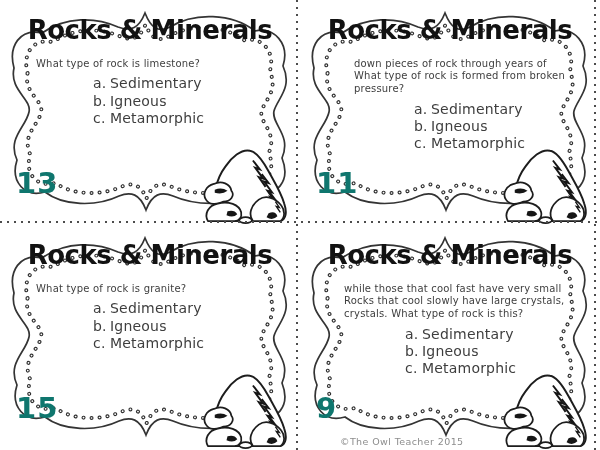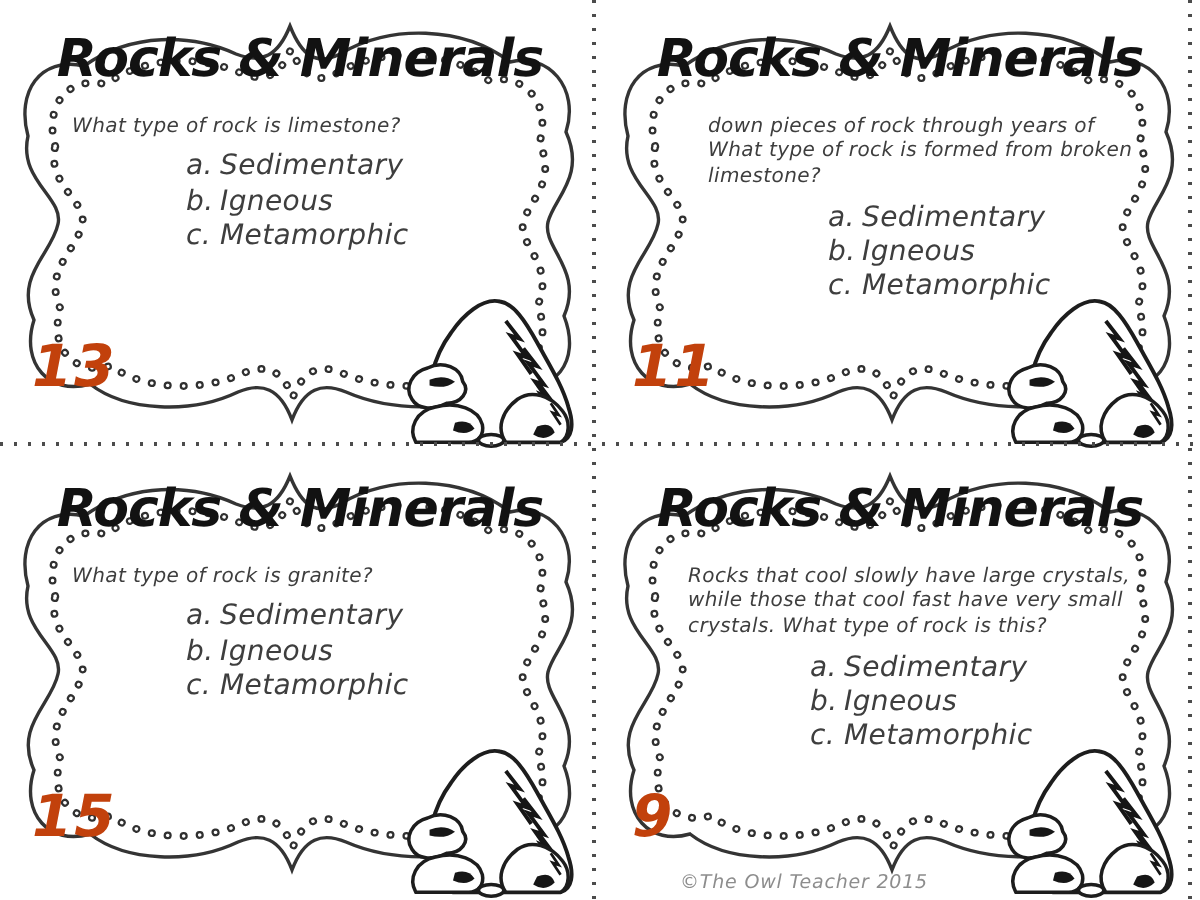--- a/index.html
+++ b/index.html
@@ -1,21 +1,21 @@
 <!DOCTYPE html>
 <html><head>
 <meta charset="utf-8">
 <style>
   html,body{margin:0;padding:0;}
   body{
     width:600px;height:450px;background:#ffffff;
     font-family:"DejaVu Sans",sans-serif;
     -webkit-font-smoothing:antialiased;
   }
-  .sheet{position:relative;width:600px;height:450px;overflow:hidden;background:#fff;font-style:italic;}
+  .sheet{position:relative;width:600px;height:450px;overflow:hidden;background:#fff;}
   .cell{position:absolute;width:300px;height:225px;overflow:hidden;}
   .cell-13{left:0;top:0}
   .cell-14{left:300px;top:0}
   .cell-15{left:0;top:225px}
   .cell-16{left:300px;top:225px}
 
   .frame{position:absolute;left:0;top:0;width:300px;height:225px;}
   .f-line{fill:#ffffff;stroke:#343434;stroke-width:1.7;}
   .f-dots1{fill:none;stroke:#303030;stroke-width:4.4;stroke-dasharray:0.1 8.8;stroke-linecap:round;}
   .f-dots2{fill:none;stroke:#ffffff;stroke-width:1.9;stroke-dasharray:0.1 8.8;stroke-linecap:round;}
@@ -35,21 +35,21 @@
   .options{
     margin-top:5px;margin-left:93px;
     font-size:14px;line-height:1.24;letter-spacing:0.2px;color:#3e3e3e;
   }
   .cell-14 .options{margin-left:114px;}
   .cell-16 .options{margin-left:105px;}
   .opt .letter{display:inline-block;width:17px;}
 
   .number{
     position:absolute;left:16px;bottom:25px;
-    font-size:29px;font-weight:700;color:#c2410c;letter-spacing:1px;
+    font-size:29px;font-weight:700;color:#0f766e;letter-spacing:1px;
   }
   .rocks{position:absolute;right:-4px;bottom:-2px;width:110px;height:88px;}
   .credit{
     position:absolute;left:40px;bottom:3px;
     font-size:9.5px;color:#8d8d8d;letter-spacing:0.4px;
   }
 
   .cut-line{position:absolute;}
   .cut-v{top:0;bottom:0;width:2px;
     background:repeating-linear-gradient(to bottom,#4c4c4c 0 1.7px,transparent 1.7px 7px);}
@@ -135,21 +135,21 @@
       <g transform="translate(150 112.5) scale(0.90 0.885) translate(-150 -112.5)">
         <use href="#frameP" class="f-dots1"></use>
           <use href="#frameP" class="f-dots2"></use>
       </g>
     </svg>
     <div class="content">
       <div class="title">Rocks &amp; Minerals</div>
       <div class="question">
         <div>down pieces of rock through years of</div>
         <div>What type of rock is formed from broken</div>
-        <div>limestone?</div>
+        <div>pressure?</div>
       </div>
       <div class="options">
         <div class="opt"><span class="letter">a.</span><span>Sedimentary</span></div>
         <div class="opt"><span class="letter">b.</span><span>Igneous</span></div>
         <div class="opt"><span class="letter">c.</span><span>Metamorphic</span></div>
       </div>
     </div>
     <div class="number">11</div>
     <svg class="rocks" viewBox="0 0 112 90">
         <use href="#rocksG"></use>
@@ -185,22 +185,22 @@
     <svg class="frame" viewBox="0 0 300 225">
       <use href="#frameP" class="f-line"></use>
       <g transform="translate(150 112.5) scale(0.90 0.885) translate(-150 -112.5)">
         <use href="#frameP" class="f-dots1"></use>
           <use href="#frameP" class="f-dots2"></use>
       </g>
     </svg>
     <div class="content">
       <div class="title">Rocks &amp; Minerals</div>
       <div class="question">
+        <div>while those that cool fast have very small</div>
         <div>Rocks that cool slowly have large crystals,</div>
-        <div>while those that cool fast have very small</div>
         <div>crystals.  What type of rock is this?</div>
       </div>
       <div class="options">
         <div class="opt"><span class="letter">a.</span><span>Sedimentary</span></div>
         <div class="opt"><span class="letter">b.</span><span>Igneous</span></div>
         <div class="opt"><span class="letter">c.</span><span>Metamorphic</span></div>
       </div>
     </div>
     <div class="number">9</div>
     <svg class="rocks" viewBox="0 0 112 90">

